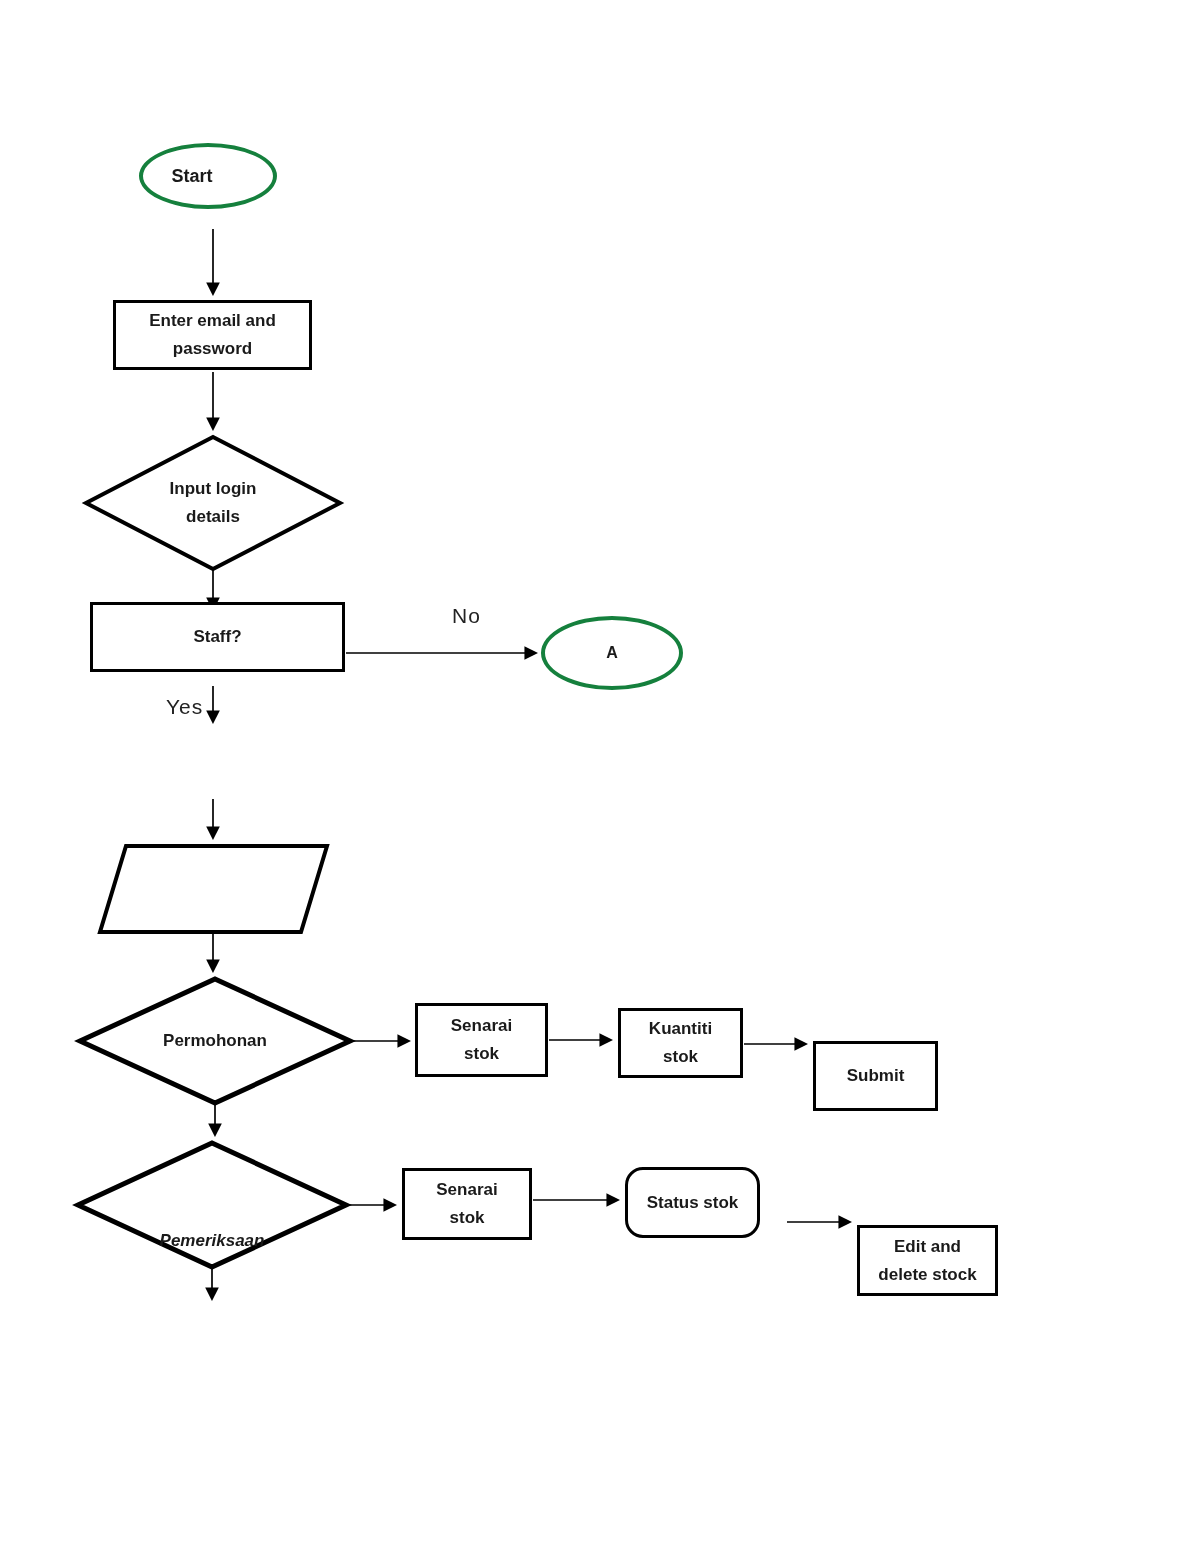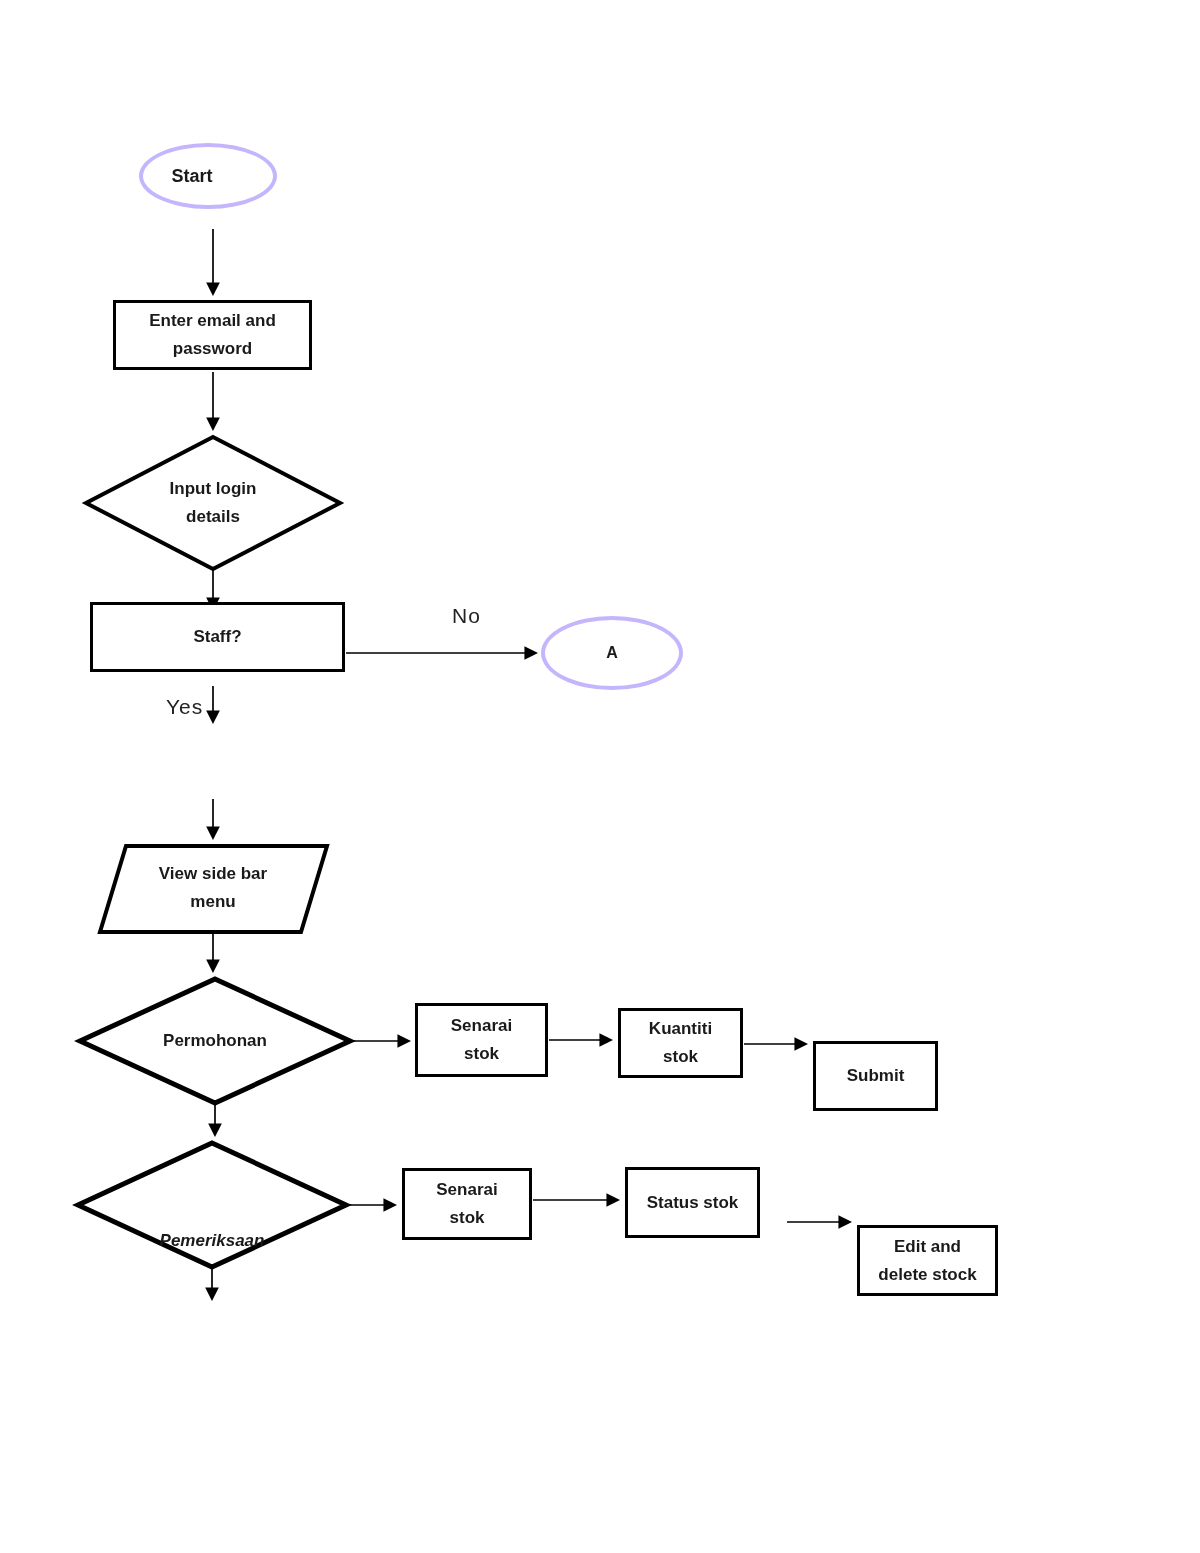--- a/index.html
+++ b/index.html
@@ -24,21 +24,21 @@
     justify-content: center;
     text-align: center;
     color: #1a1a1a;
     font-size: 17px;
     font-weight: 600;
     line-height: 28px;
     white-space: pre-line;
     background: #ffffff;
   }
   .process { border: 3px solid #000000; }
-  .terminator { border: 4px solid #c4b5fd; border-radius: 50%; }
+  .terminator { border: 4px solid #15803d; border-radius: 50%; }
   .overlay-label {
     position: absolute;
     display: flex;
     align-items: center;
     justify-content: center;
     text-align: center;
     color: #1a1a1a;
     font-size: 17px;
     font-weight: 600;
     line-height: 28px;
@@ -108,22 +108,20 @@
 
   <div class="edge-label" style="left:452px; top:604px;">No</div>
 
   <div class="node terminator" style="left:541px; top:616px; width:142px; height:74px; font-size:16px;">
     <span>A</span>
   </div>
 
   <div class="edge-label" style="left:166px; top:695px;">Yes</div>
 
 
-  <div class="overlay-label" style="left:113px; top:858px; width:200px; height:60px;">View side bar
-menu</div>
 
   <div class="overlay-label" style="left:115px; top:1024px; width:200px; height:34px;">Permohonan</div>
 
   <div class="node process" style="left:415px; top:1003px; width:133px; height:74px;">
     <span>Senarai
 stok</span>
   </div>
 
   <div class="node process" style="left:618px; top:1008px; width:125px; height:70px;">
     <span>Kuantiti
@@ -134,21 +132,21 @@
     <span>Submit</span>
   </div>
 
   <div class="overlay-label" style="left:112px; top:1224px; width:200px; height:34px;font-style:italic;">Pemeriksaan</div>
 
   <div class="node process" style="left:402px; top:1168px; width:130px; height:72px;">
     <span>Senarai
 stok</span>
   </div>
 
-  <div class="node process" style="left:625px; top:1167px; width:135px; height:71px;">
+  <div class="node process" style="left:625px; top:1167px; width:135px; height:71px;border-radius:18px;">
     <span>Status stok</span>
   </div>
 
   <div class="node process" style="left:857px; top:1225px; width:141px; height:71px;">
     <span>Edit and
 delete stock</span>
   </div>
 
 </div>
 

